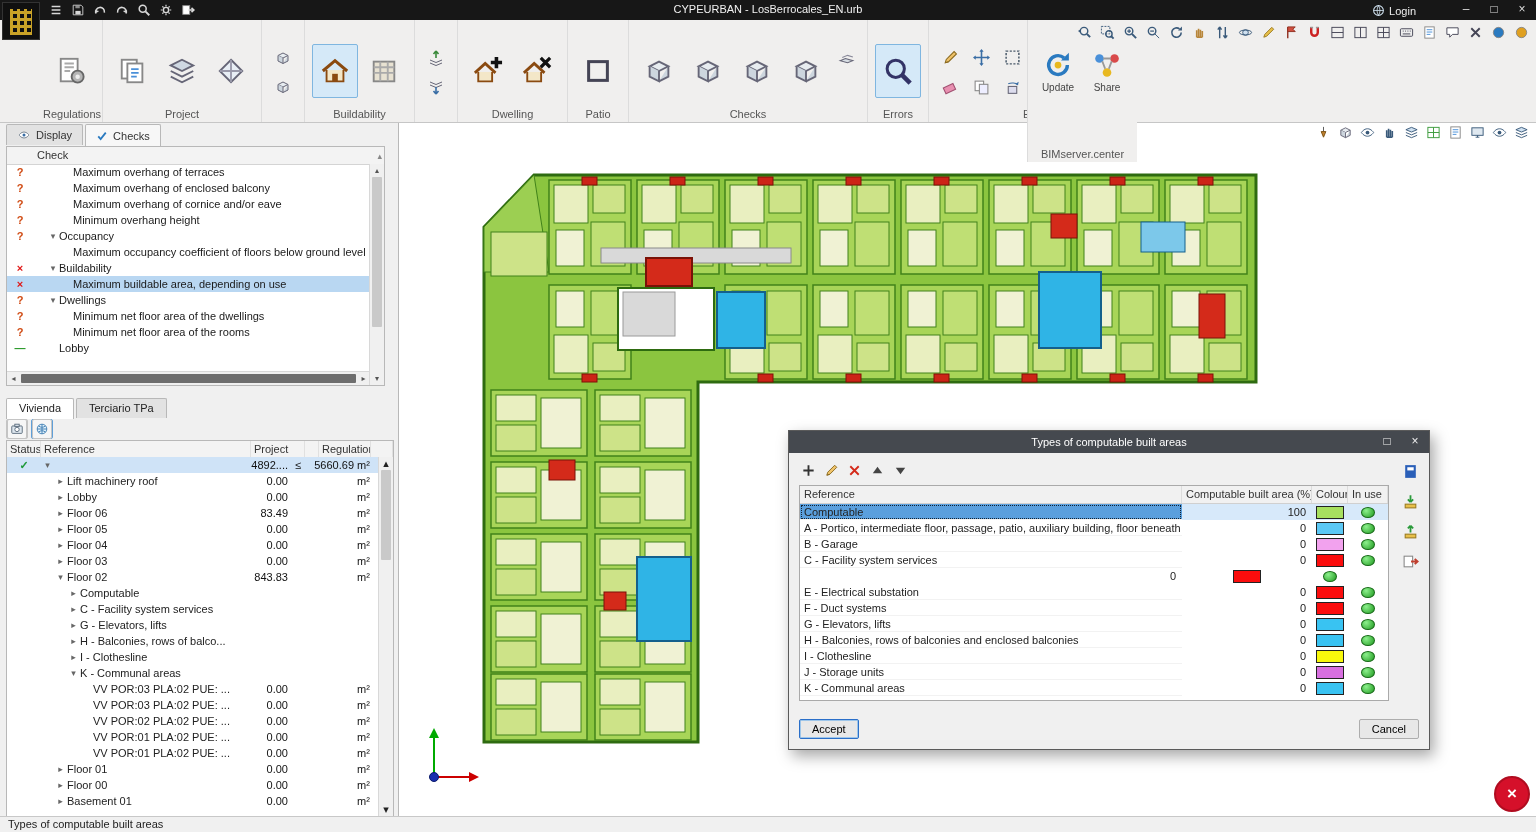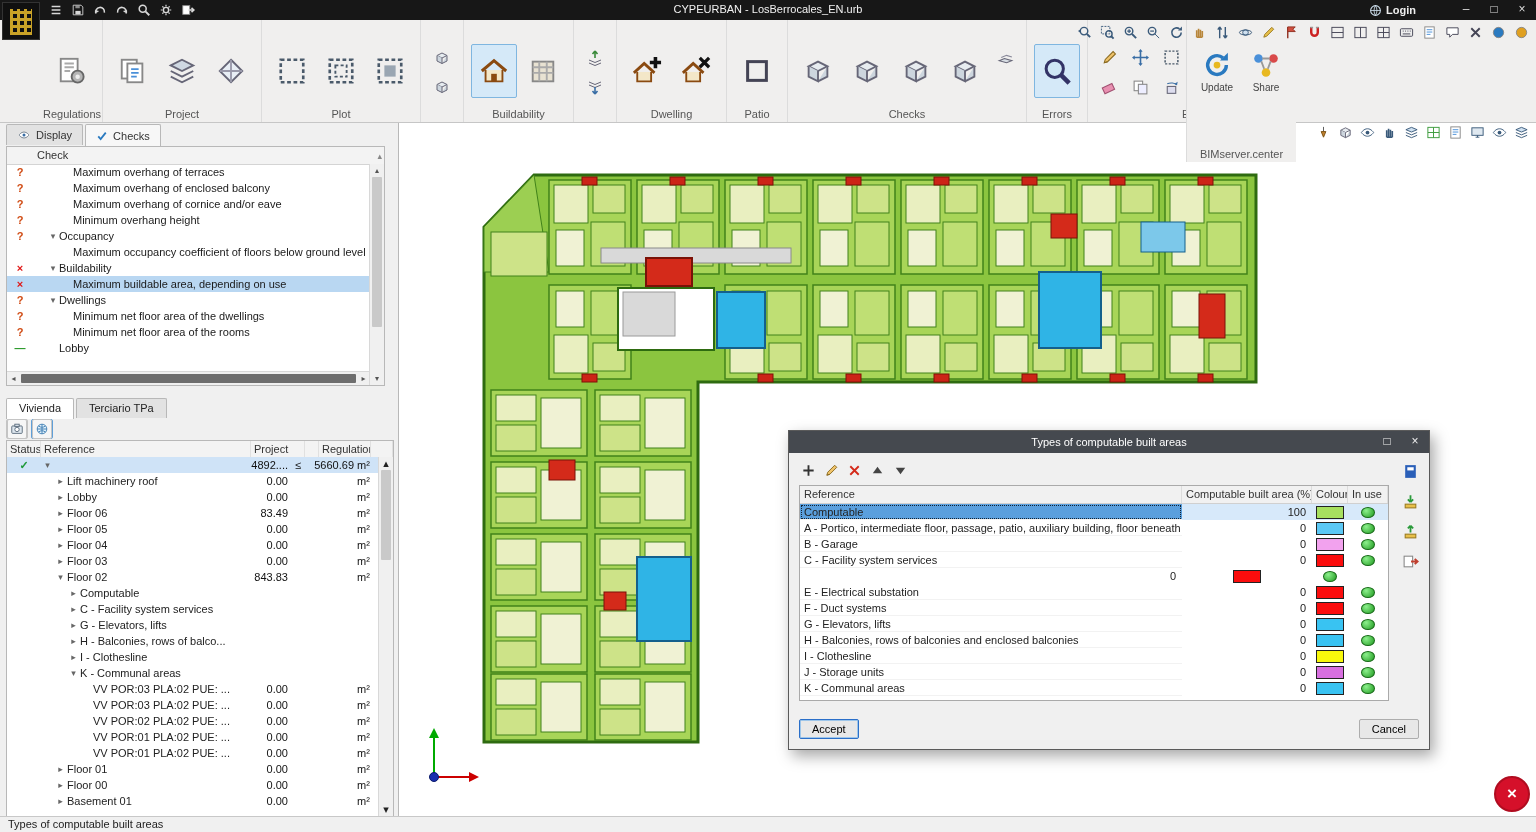--- a/index.html
+++ b/index.html
@@ -7,21 +7,21 @@
   .app{position:absolute;inset:0;}
   
   .titlebar{position:absolute;left:0;top:0;width:1536px;height:20px;background:#171717;color:#e6e6e6;display:flex;align-items:center;z-index:40;}
   .app-logo{position:absolute;left:2px;top:2px;width:36px;height:36px;background:#101010;border:1px solid #333;z-index:60;
     background-image:repeating-linear-gradient(0deg,#c9a227 0 3px,transparent 3px 7px),repeating-linear-gradient(90deg,#c9a227 0 3px,transparent 3px 7px);
     background-size:22px 26px;background-position:7px 6px;background-repeat:no-repeat;}
   .qat{display:flex;gap:3px;padding-left:46px;}
   .qat .ic{width:19px;height:17px;display:flex;align-items:center;justify-content:center;color:#d8d8d8;}
   .title-text{position:absolute;left:50%;transform:translateX(-50%);top:3px;color:#f2f2f2;}
   .tb-right{margin-left:auto;display:flex;align-items:center;height:20px;}
-  .login{display:flex;align-items:flex-start;gap:4px;margin-right:36px;color:#eee;cursor:default;font-weight:bold;}
+  .login{display:flex;align-items:flex-end;gap:4px;margin-right:36px;color:#eee;cursor:default;}
   .winbtn{width:28px;height:20px;text-align:center;line-height:19px;color:#dcdcdc;font-size:12px;}
   
   .ribbon{position:absolute;left:0;top:20px;width:1536px;height:102px;background:#f0efee;border-bottom:1px solid #c6c6c6;z-index:30;}
   .top-tools{position:absolute;top:2px;right:4px;display:flex;gap:2px;z-index:35;}
   .top-tools .ic{width:19px;height:18px;display:flex;align-items:center;justify-content:center;border:1px solid transparent;border-radius:2px;}
   .rgroups{position:absolute;left:42px;top:0;bottom:0;display:flex;align-items:stretch;}
   .rgroup{position:relative;display:flex;align-items:flex-start;padding:24px 7px 16px;border-right:1px solid #dcdcdc;}
   .rgroup .btns{display:flex;gap:3px;align-items:flex-start;flex-wrap:wrap;}
   .glabel{position:absolute;bottom:2px;left:0;right:0;text-align:center;color:#555;white-space:nowrap;font-size:11px;}
   .rbtn{display:flex;flex-direction:column;align-items:center;justify-content:center;border:1px solid transparent;border-radius:2px;}
@@ -344,48 +344,20 @@
                 <svg width="30" height="30" viewBox="0 0 16 16">
                   <path d="M8 2l6 6-6 6-6-6z" fill="#e8eef5" stroke="#667"></path>
                   <path d="M8 2v12M2 8h12" stroke="#99a"></path>
                 </svg>
               </span>
             </div>
           </div>
           <span class="glabel">Project</span>
         </div>
         <div class="rgroup">
-          <div class="btns">
-            <div class="rbtn big">
-              <span class="ic" style="color:#4a5a6a">
-                <svg width="30" height="30" viewBox="0 0 16 16">
-                  <rect x="2" y="2" width="12" height="12" stroke="currentColor" fill="none" stroke-dasharray="2 1.4" stroke-width="1.4"></rect>
-                </svg>
-              </span>
-            </div>
-            <div class="rbtn big">
-              <span class="ic" style="color:#4a5a6a">
-                <svg width="30" height="30" viewBox="0 0 16 16">
-                  <rect x="2" y="2" width="12" height="12" stroke="currentColor" fill="none" stroke-dasharray="2 1.4" stroke-width="1.4"></rect>
-                  <rect x="5" y="5" width="6" height="6" stroke="currentColor" fill="none" stroke-dasharray="1.6 1.2"></rect>
-                </svg>
-              </span>
-            </div>
-            <div class="rbtn big">
-              <span class="ic" style="color:#4a5a6a">
-                <svg width="30" height="30" viewBox="0 0 16 16">
-                  <rect x="2" y="2" width="12" height="12" stroke="currentColor" fill="none" stroke-dasharray="2 1.4" stroke-width="1.4"></rect>
-                  <rect x="5" y="5" width="6" height="6" fill="#9aa6b2"></rect>
-                </svg>
-              </span>
-            </div>
-          </div>
-          <span class="glabel">Plot</span>
-        </div>
-        <div class="rgroup">
           <div class="gcol">
             <div class="rbtn sm">
               <span class="ic" style="color:#4a5a6a">
                 <svg width="16" height="16" viewBox="0 0 16 16">
                   <path d="M3 5.5L8 3l5 2.5-5 2.5z" fill="#e7ecf0" stroke="#667"></path>
                   <path d="M3 5.5V11l5 2.5V8M13 5.5V11l-5 2.5" fill="#cdd6de" stroke="#667"></path>
                 </svg>
               </span>
             </div>
             <div class="rbtn sm">

